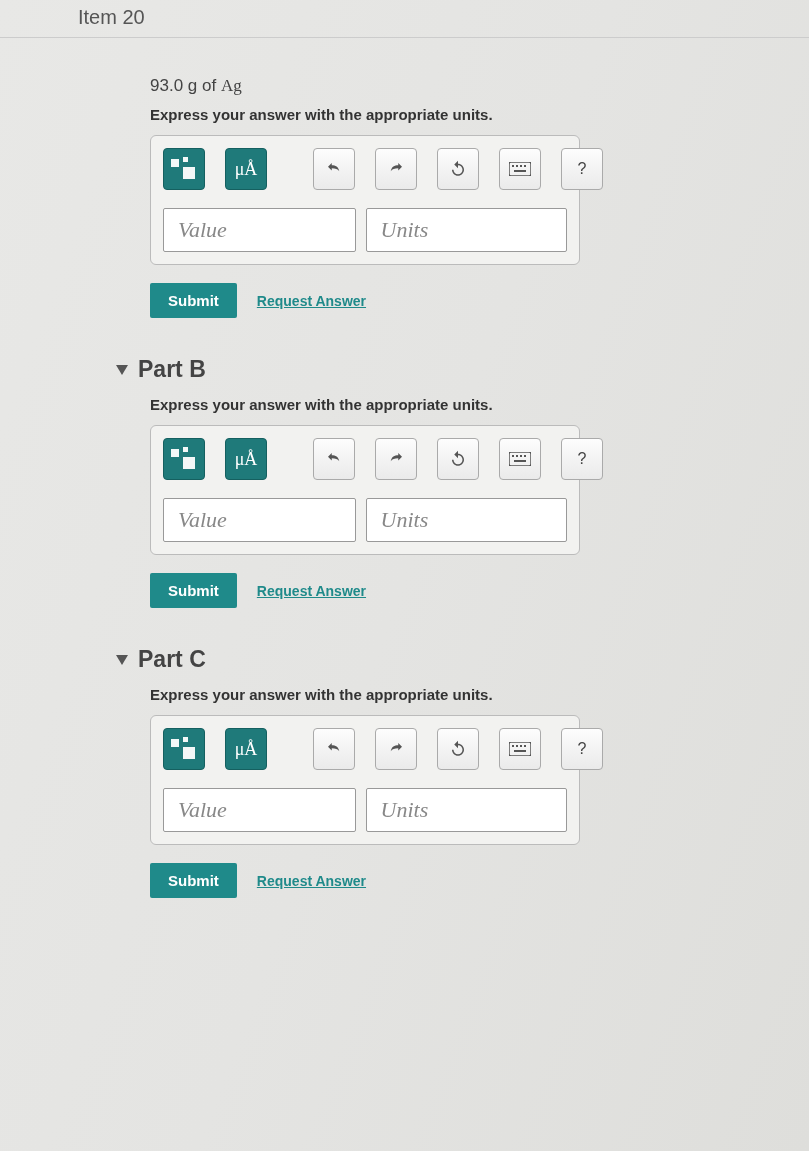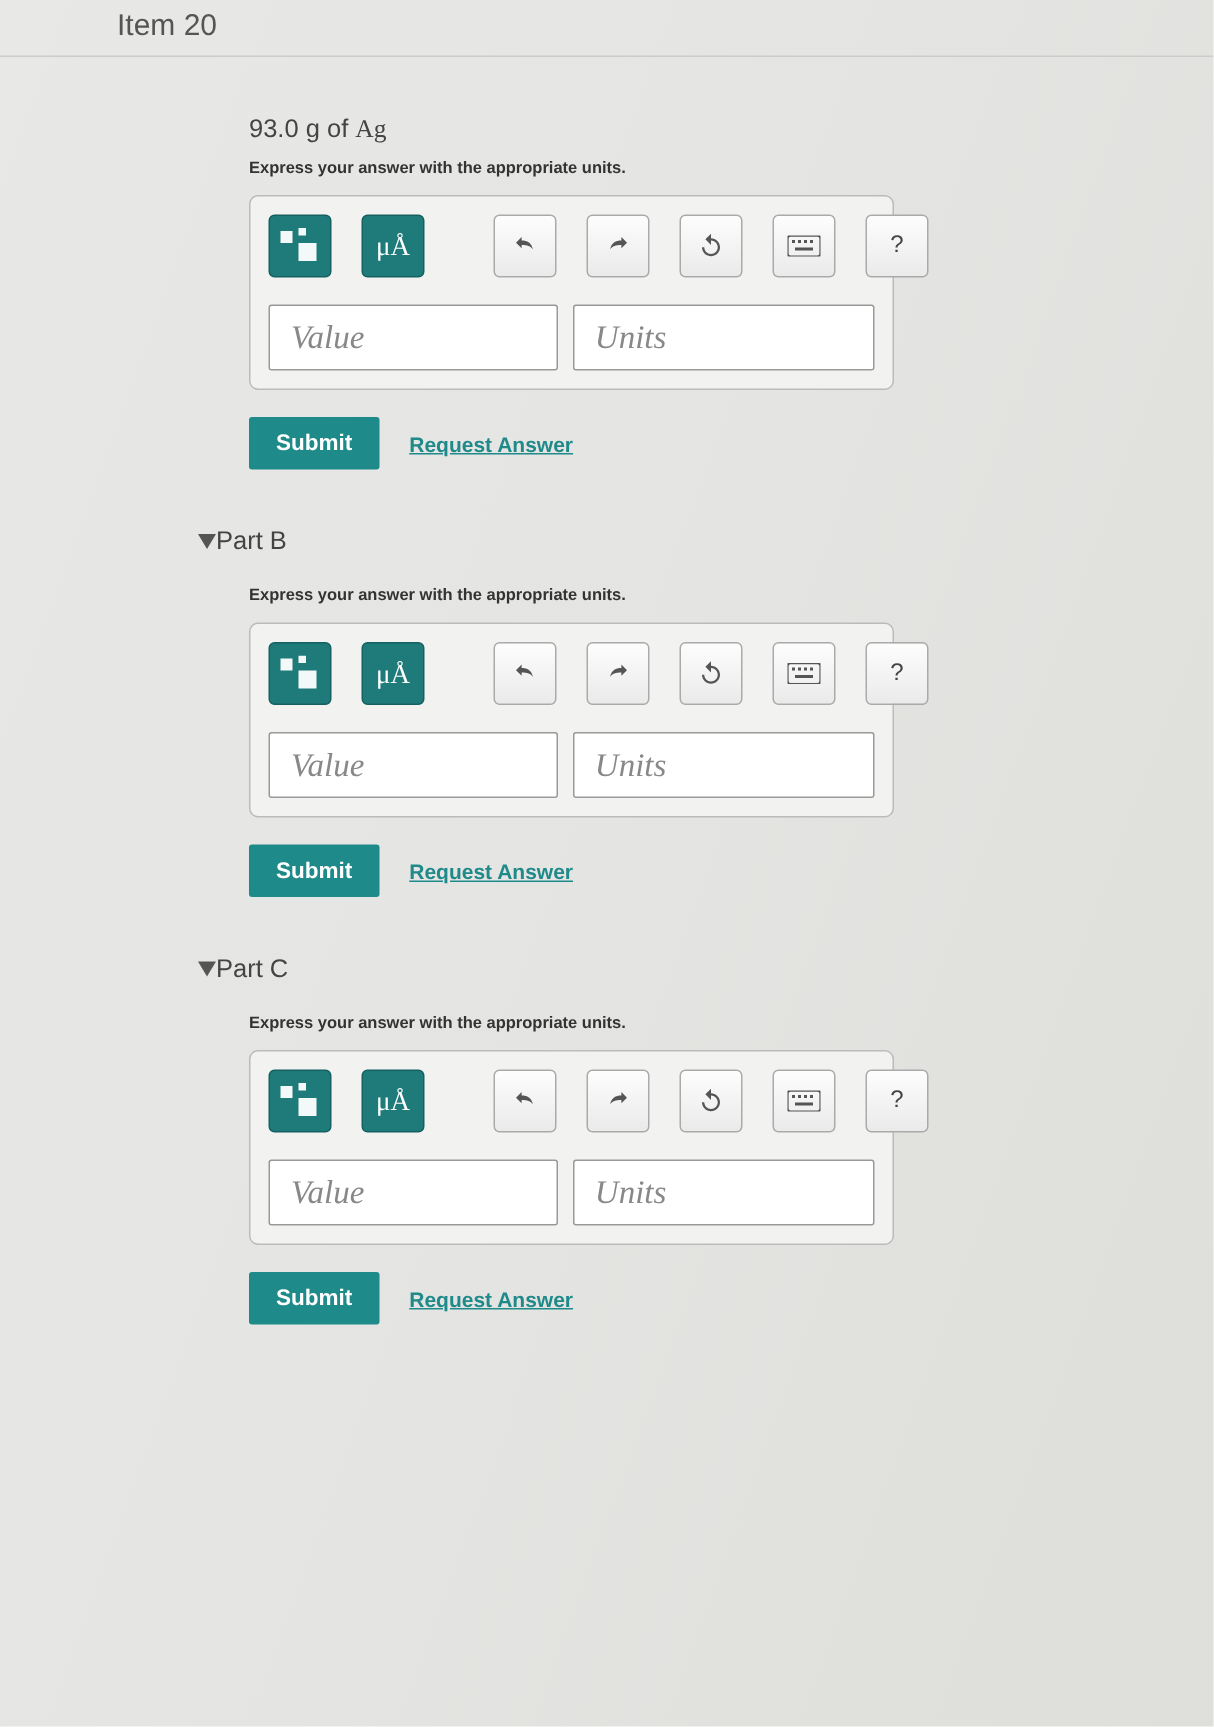--- a/index.html
+++ b/index.html
@@ -15,50 +15,50 @@
     }
     .page-title {
       font-size: 20px;
       font-weight: normal;
       color: #555;
       padding: 6px 0 8px 78px;
       border-bottom: 1px solid #ccc;
     }
     .content {
       padding-left: 150px;
-      margin-left: 16px;
     }
     .part-block { margin-top: 38px; position: relative; }
     .part-header {
       position: absolute;
       left: -34px;
       top: 0;
       display: flex;
       align-items: center;
-      font-weight: normal;
-      font-size: 17px;
+      gap: 10px;
+      font-weight: bold;
+      font-size: 23px;
       color: #444;
       cursor: pointer;
     }
     .part-body { padding-top: 40px; }
     .first-body { padding-top: 0; margin-top: 28px; }
     .chevron {
       width: 0; height: 0;
       border-left: 6px solid transparent;
       border-right: 6px solid transparent;
       border-top: 10px solid #555;
     }
     .question-text {
       font-size: 17px;
       color: #444;
       margin-bottom: 10px;
     }
     .question-text .formula { font-family: Georgia, serif; }
     .instruction {
-      font-size: 11px;
+      font-size: 15px;
       font-weight: bold;
       color: #333;
       margin-bottom: 12px;
     }
     .answer-panel {
       border: 1px solid #bbb;
       border-radius: 6px;
       background: #f2f2f0;
       width: 430px;
       padding: 12px;

